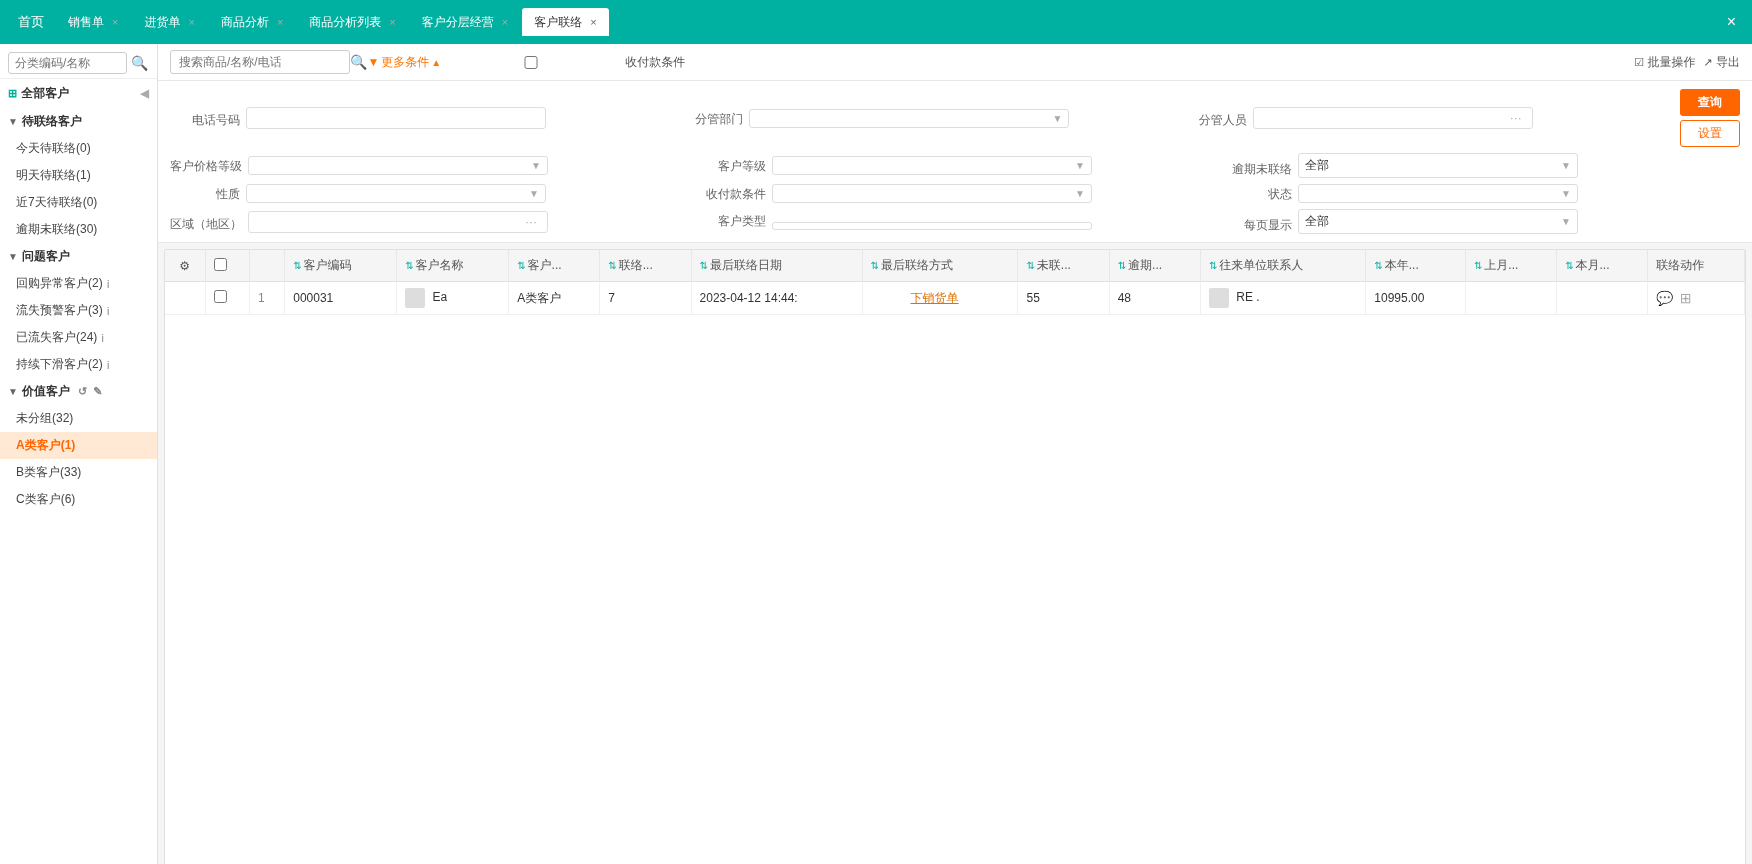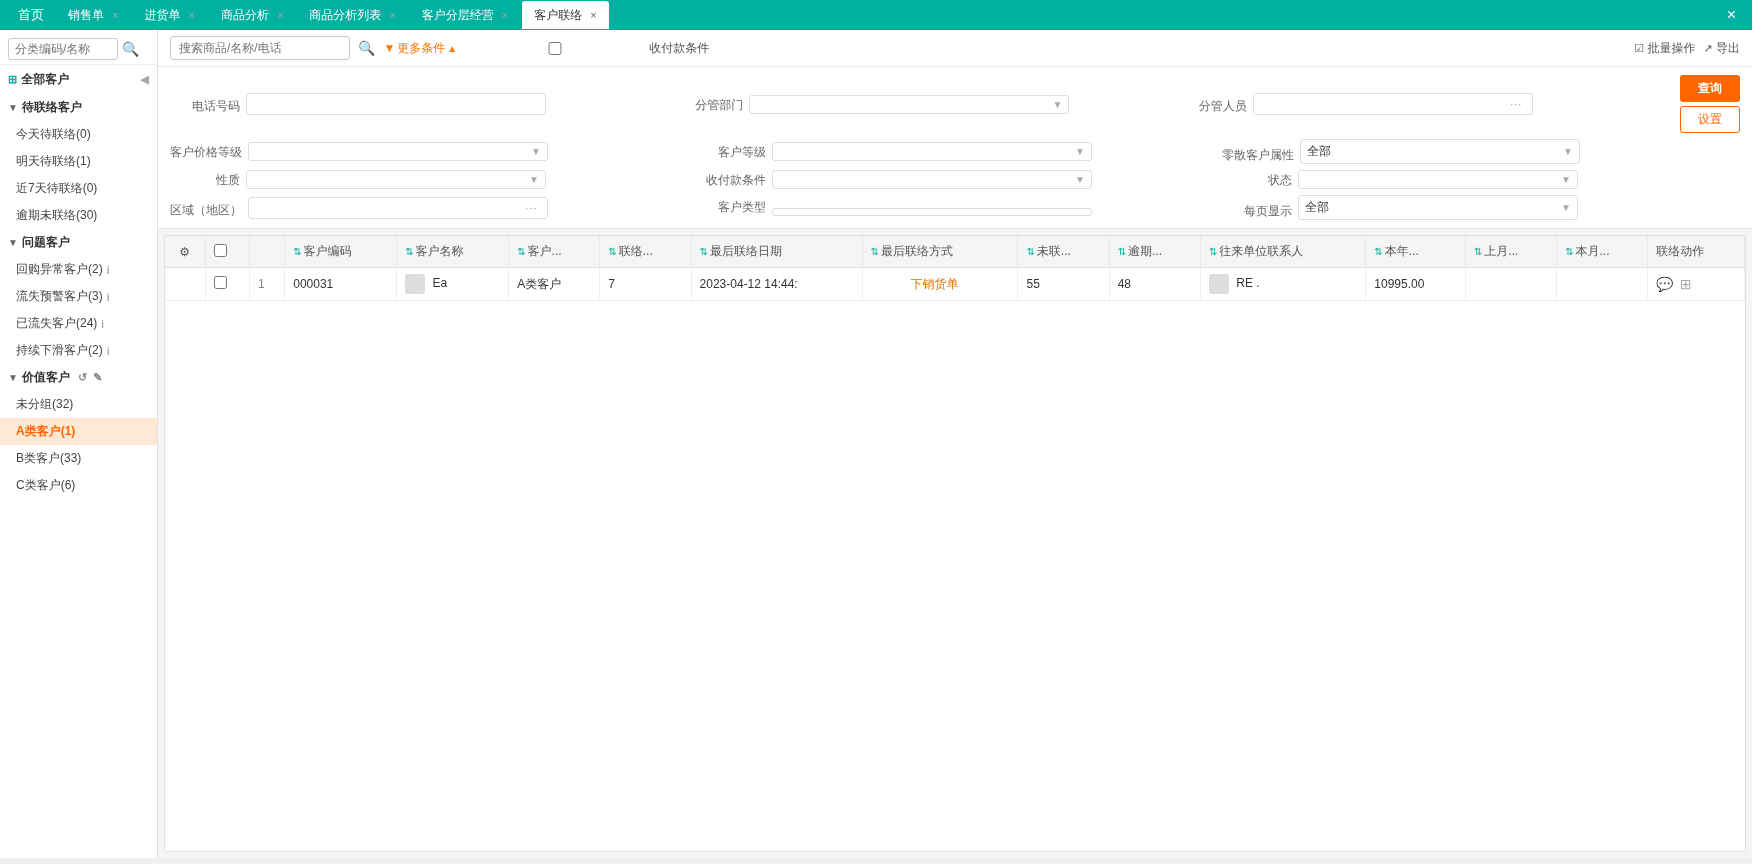--- a/index.html
+++ b/index.html
@@ -1,21 +1,21 @@
 <!DOCTYPE html>
 <html><head>
   <meta charset="utf-8">
   <style>
     * { box-sizing: border-box; margin: 0; padding: 0; font-family: "Microsoft YaHei", SimSun, sans-serif; font-size: 12px; }
     body { background: #f0f0f0; width: 1752px; height: 864px; overflow: hidden; }
 
     
     .top-nav {
       background: #00b0a0;
-      height: 30px;
+      height: 44px;
       display: flex;
       align-items: center;
       padding: 0 8px;
       gap: 2px;
     }
     .nav-tab {
       height: 28px;
       padding: 0 12px;
       display: flex;
       align-items: center;
@@ -50,21 +50,21 @@
     .sidebar-search {
       padding: 8px 8px 4px;
       display: flex;
       align-items: center;
       border-bottom: 1px solid #eee;
     }
     .sidebar-search input {
       border: 1px solid #ccc;
       border-radius: 3px;
       padding: 3px 6px;
-      width: 110px;
+      width: 119px;
       font-size: 12px;
       outline: none;
     }
     .sidebar-search .search-btn {
       background: none;
       border: none;
       cursor: pointer;
       color: #00b0a0;
       font-size: 14px;
       padding: 2px 4px;
@@ -110,21 +110,20 @@
       background: #f5f5f5;
       overflow: hidden;
     }
 
     
     .filter-bar {
       background: #fff;
       padding: 6px 12px;
       display: flex;
       align-items: center;
-      gap: 8px;
       border-bottom: 1px solid #e8e8e8;
     }
     .filter-bar input {
       border: 1px solid #ccc;
       border-radius: 3px;
       padding: 4px 8px;
       width: 180px;
       font-size: 12px;
       outline: none;
     }
@@ -267,21 +266,21 @@
     }
     table tbody td {
       padding: 6px 8px;
       color: #333;
       border-right: 1px solid #f0f0f0;
       white-space: nowrap;
     }
     table tbody td:first-child { text-align: center; color: #999; }
     .th-sort { color: #00b0a0; font-size: 10px; margin-right: 2px; }
     .col-gear { text-align: center !important; width: 30px; }
-    .link-text { color: #e07000; cursor: pointer; margin-left: 40px; }
+    .link-text { color: #e07000; text-decoration: underline; cursor: pointer; margin-left: 40px; }
     .row-num { color: #888; }
     .action-icons { display: flex; gap: 6px; }
     .action-icon { color: #aaa; cursor: pointer; font-size: 14px; }
 
     
     .pagination-bar {
       background: #fff;
       border-top: 1px solid #e8e8e8;
       padding: 6px 12px;
       display: flex;
@@ -495,21 +494,21 @@
           </div>
         </div>
         <div class="filter-cell">
           <span class="filter-label">客户等级</span>
           <div class="filter-select" style="min-width:320px;">
             <span></span>
             <span class="arrow">▼</span>
           </div>
         </div>
         <div class="filter-cell">
-          <span class="filter-label">零散客户属性</span>
+          <span class="filter-label">逾期未联络</span>
           <div class="filter-select" style="min-width:280px;">
             <span>全部</span>
             <span class="arrow">▼</span>
           </div>
         </div>
       </div>
 
       <div class="filter-row">
         <div class="filter-cell">
           <span class="filter-label">性质</span>

